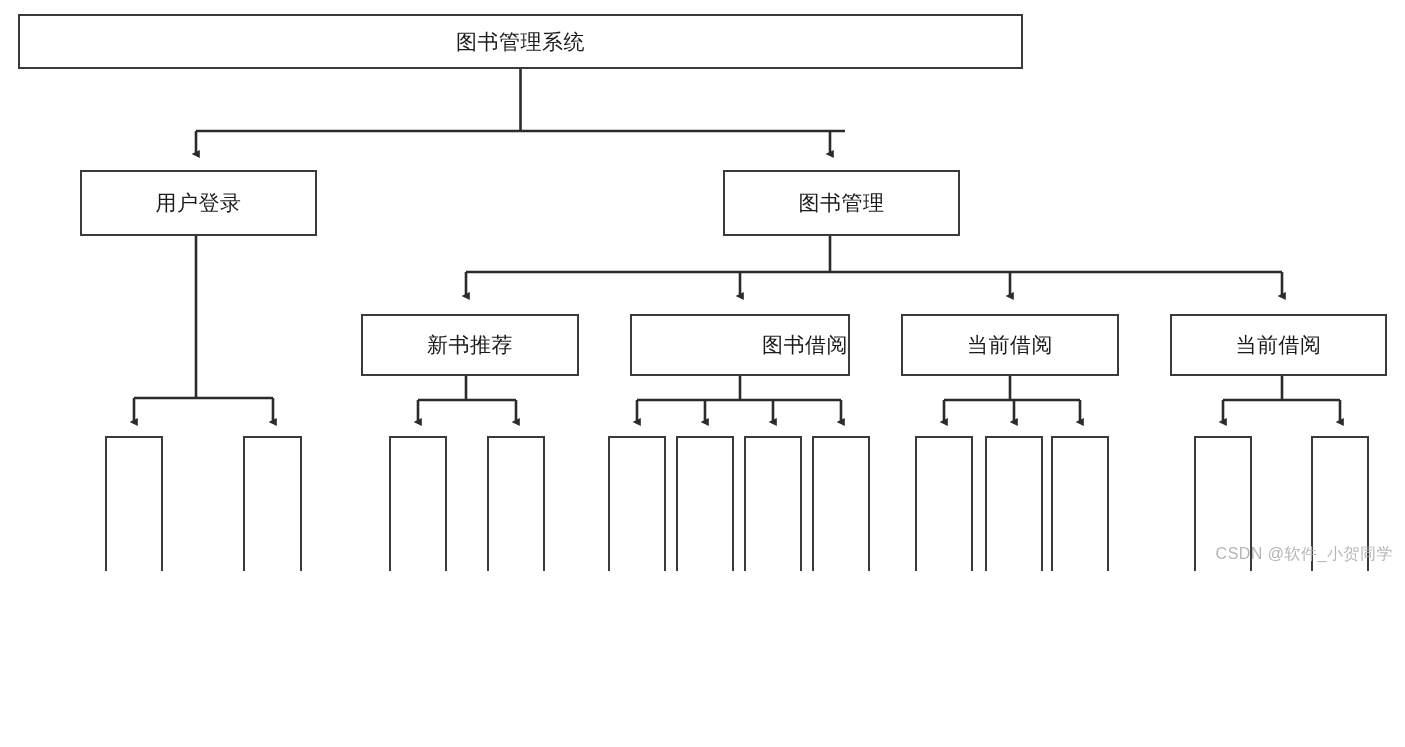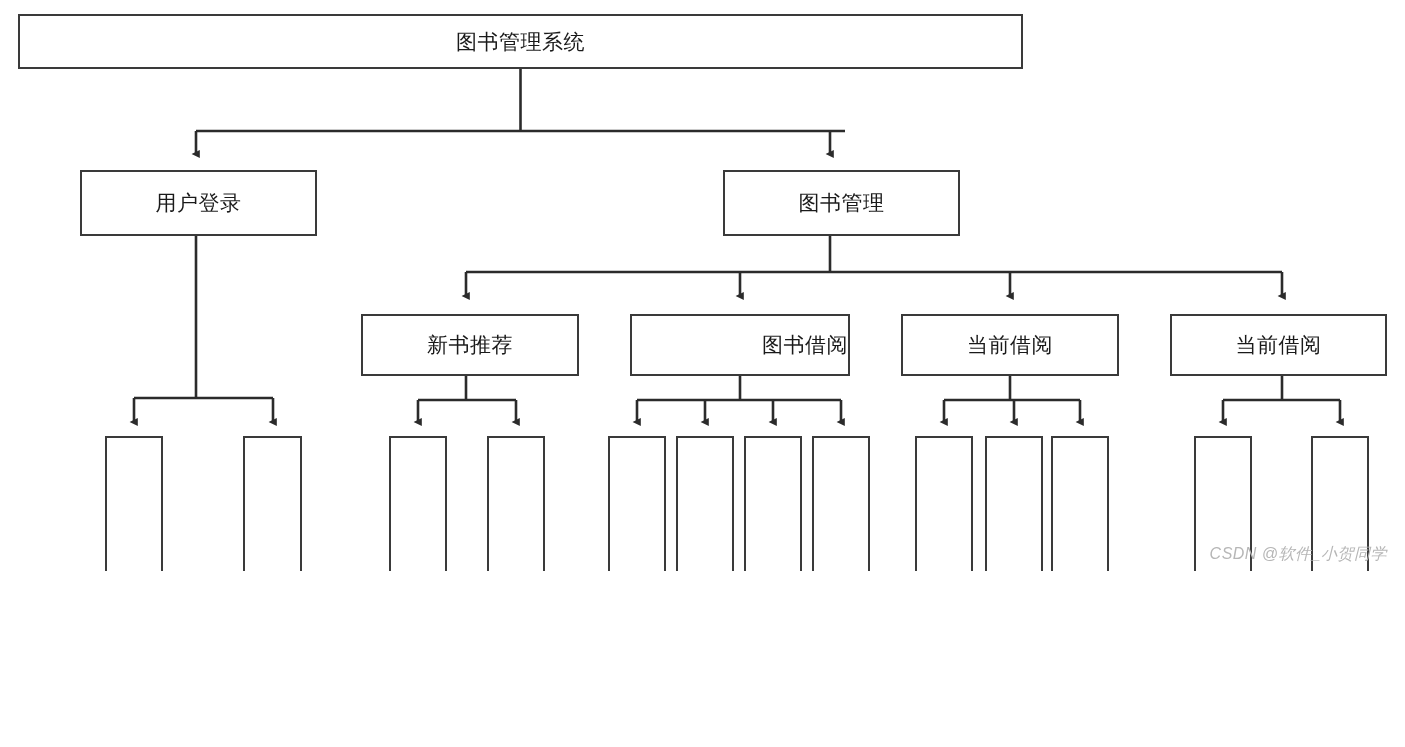--- a/index.html
+++ b/index.html
@@ -52,28 +52,27 @@
     justify-content: center;
     padding-top: 8px;
   }
   .node-v .vtext {
     writing-mode: vertical-rl;
     text-orientation: upright;
     display: block;
   }
   #watermark {
     position: absolute;
-    right: 18px;
+    right: 12px;
     bottom: 6px;
     font-size: 16px;
     color: #b6b6b6;
     letter-spacing: 0.5px;
     white-space: nowrap;
     user-select: none;
-    font-style: italic;
   }
 </style>
 </head>
 <body>
 
 <div id="diagram-root">
 
   <svg id="edge-layer" width="1405" height="747" viewBox="0 0 1405 747" xmlns="http://www.w3.org/2000/svg">
     <defs>
       <marker id="arrowhead" markerWidth="9" markerHeight="9" refX="4.5" refY="4.2" orient="auto" markerUnits="userSpaceOnUse">

